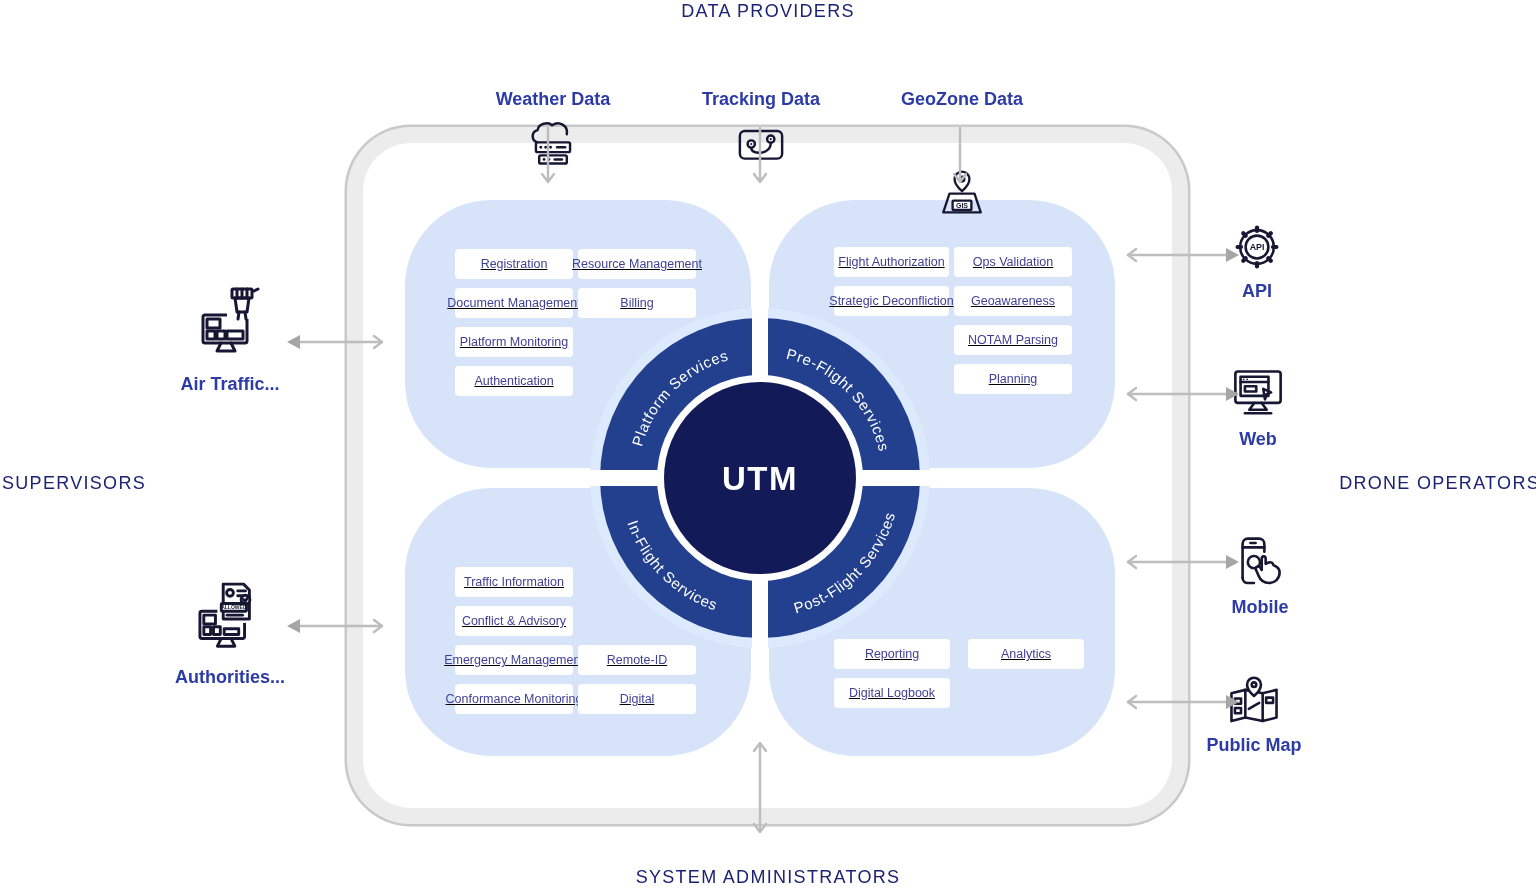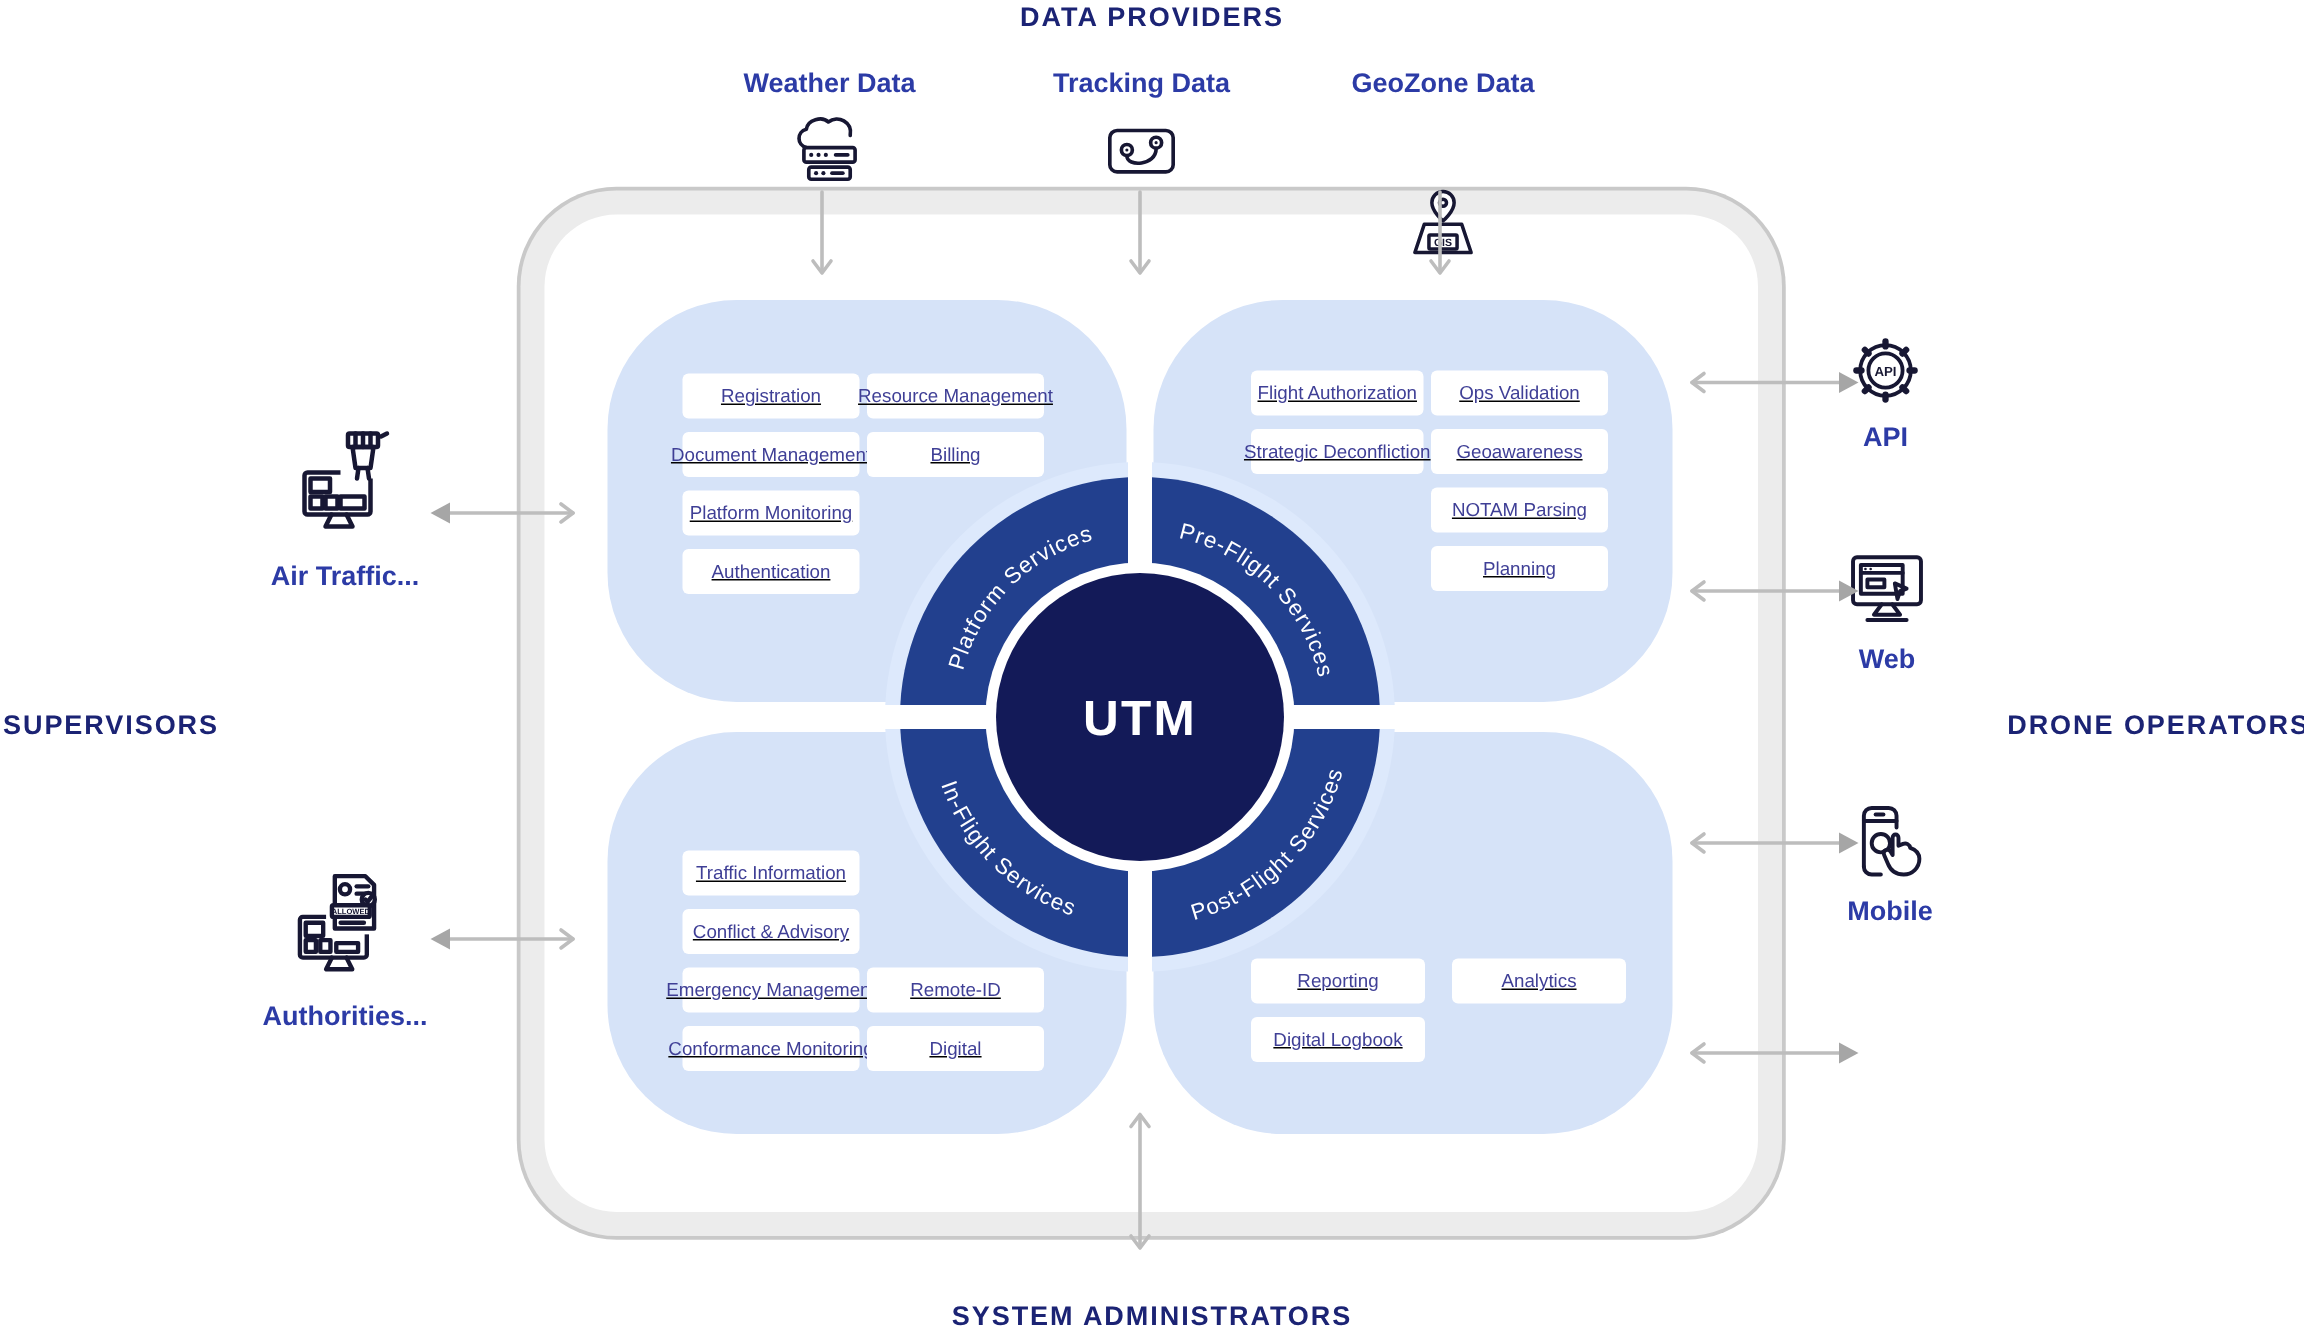--- a/index.html
+++ b/index.html
@@ -1,30 +1,30 @@
 <!DOCTYPE html>
 <html><head>
 <meta charset="utf-8">
 <style>
   * { box-sizing: border-box; margin: 0; padding: 0; }
   html,body { width:1536px; height:890px; background:#ffffff; overflow:hidden;
     font-family:"Liberation Sans", sans-serif; }
   .stage { position:relative; width:1536px; height:890px; background:#fff; }
 
   
-  .sect-title { position:absolute; font-size:18px; font-weight:bold; color:#1b2374;
+  .sect-title { position:absolute; font-size:18px; font-weight:normal; color:#1b2374;
     letter-spacing:1.3px; white-space:nowrap; }
   .sect-title.t-top { left:0; right:0; top:1px; text-align:center; }
   .sect-title.t-left { left:2px; top:473px;text-align:center; }
   .sect-title.t-right { right:-4px; top:473px; }
   .sect-title.t-bottom { left:0; right:0; top:867px; text-align:center; }
 
   
   .actor { position:absolute; display:flex; flex-direction:column; align-items:center; }
-  .actor-label { font-size:18px; font-weight:bold; color:#2c3ba6; white-space:nowrap; }
+  .actor-label { font-size:18px; font-weight:bold; color:#2c3ba6; white-space:nowrap;margin-top:44px; }
   .actor.top-actor { width:170px; }
   .actor.top-actor .actor-label { margin-bottom:8px; }
   .actor.side-actor .actor-label { margin-top:7px; }
 
   
   .card { position:absolute; left:363px; top:143px; width:809px; height:665px;
     background:#ffffff; border-radius:48px;
     box-shadow: 0 0 0 16px #ececec, 0 0 0 18.5px #c9c9c9; }
 
   .petal { position:absolute; width:346px; height:268px; border-radius:86px;
@@ -255,20 +255,34 @@
     <svg class="ic" width="56" height="54" viewBox="0 0 64 62">
       <path class="st" d="M12 48 V9 a6 6 0 0 1 6 -6 h13 a6 6 0 0 1 6 6 v9"></path>
       <path class="st" d="M12 48 a6 6 0 0 0 6 6 h7"></path>
       <line class="st" x1="12" y1="13" x2="37" y2="13"></line>
       <line class="st" x1="21" y1="8" x2="27" y2="8"></line>
       <circle class="st" cx="25" cy="30" r="7"></circle>
       <path class="stw" d="M34 26 c0 -3.5 4.5 -3.5 4.5 0 v6 l3.5 -1.5 c2.5 -1 5 0.5 5.5 3 c4.5 1.5 7 4.5 7 8.5 c0 7 -5.5 12 -12 12 c-6 0 -10 -3 -12 -8 l-3 -7 c-1.5 -3.5 3 -5.5 5 -2.5 l1.5 2.5 Z"></path>
     </svg>
     <div class="actor-label">Mobile</div>
   </div>
+  <div class="actor side-actor" style="left:1184px; top:676px; width:140px;">
+    <svg class="ic" width="56" height="52" viewBox="0 0 64 60">
+      <polygon class="st" points="6,20 22,16 42,20 58,16 58,48 42,52 22,48 6,52"></polygon>
+      <line class="st" x1="22" y1="16" x2="22" y2="48"></line>
+      <line class="st" x1="42" y1="20" x2="42" y2="52"></line>
+      <rect class="st" x="10" y="26" width="7" height="6"></rect>
+        <rect class="st" x="10" y="37" width="7" height="6"></rect>
+      <rect class="st" x="46" y="25" width="8" height="6"></rect>
+      <line class="st" x1="26" y1="38" x2="38" y2="31"></line>
+      <path class="stw" d="M32 2 a8 8 0 0 1 8 8 c0 6 -8 13 -8 13 s-8 -7 -8 -13 a8 8 0 0 1 8 -8 Z"></path>
+      <circle class="st" cx="32" cy="10" r="2.6"></circle>
+    </svg>
+    <div class="actor-label">Public Map</div>
+  </div>
 
   <svg class="arrow" style="left:540px; top:126px;" width="16" height="64">
     <line x1="8" y1="2" x2="8" y2="54"></line>
       <polyline points="2,48 8,56 14,48"></polyline>
   </svg>
   <svg class="arrow" style="left:752px; top:126px;" width="16" height="64">
     <line x1="8" y1="2" x2="8" y2="54"></line>
       <polyline points="2,48 8,56 14,48"></polyline>
   </svg>
   <svg class="arrow" style="left:952px; top:126px;" width="16" height="64">

